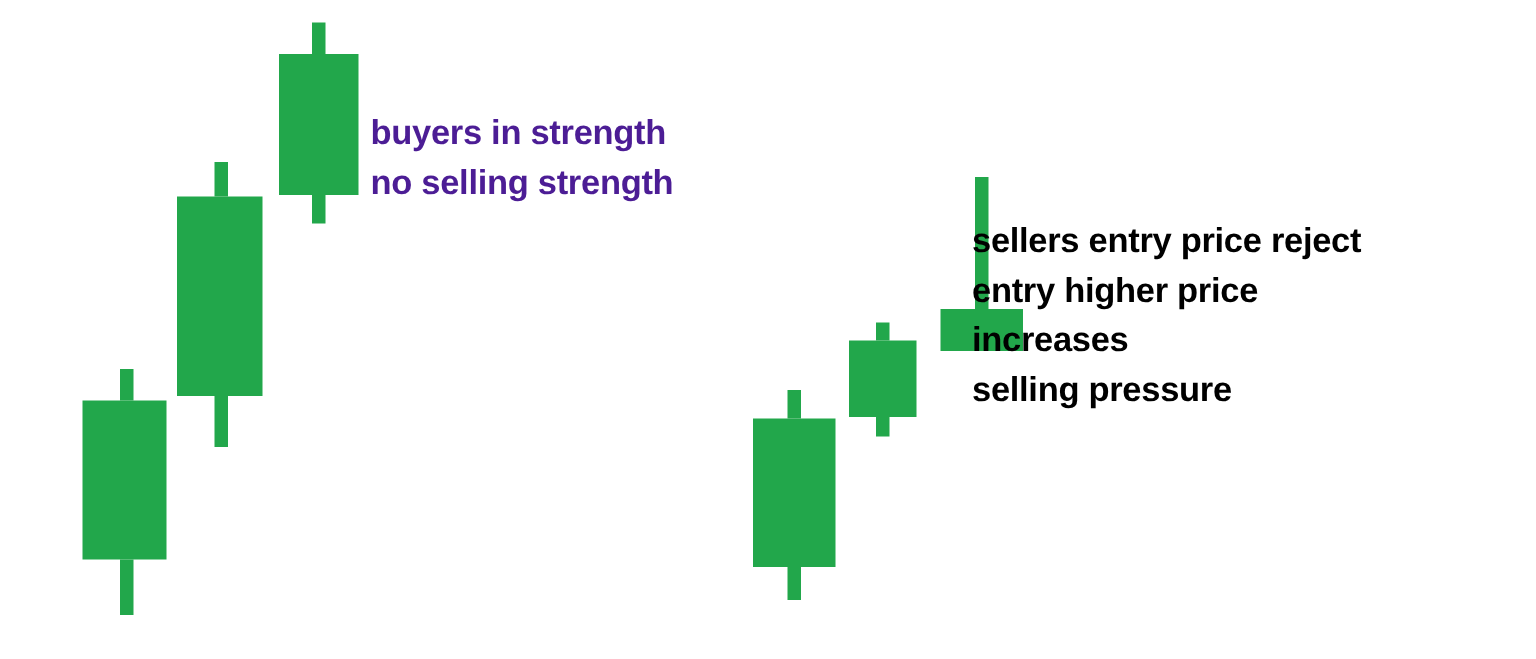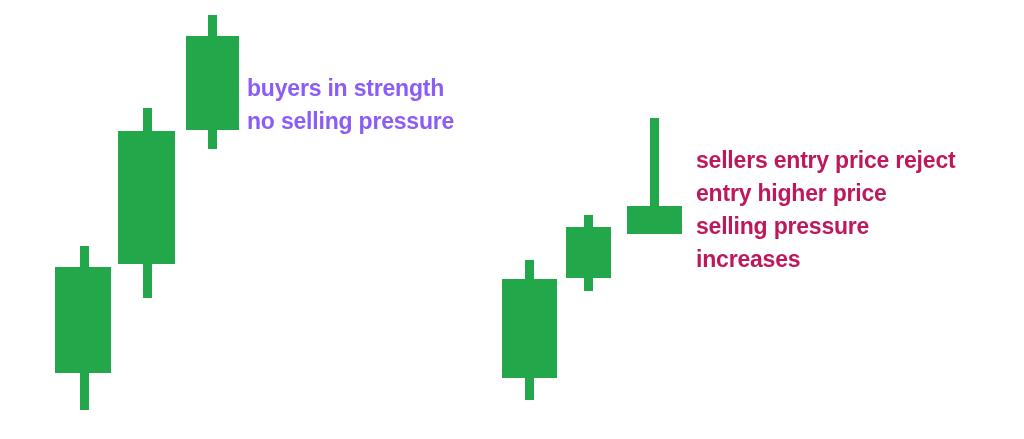--- a/index.html
+++ b/index.html
@@ -82,25 +82,25 @@
       <div class="candle-wick" style="left:584px; top:278px; width:9px; height:13px;"></div>
     </div>
 
     <div class="candle" style="--candle-color: #22a74b;">
       <div class="candle-wick" style="left:650px; top:118px; width:9px; height:88px;"></div>
       <div class="candle-body" style="left:627px; top:206px; width:55px; height:28px;"></div>
     </div>
 
   </div>
 
-  <div class="annotation" style="left: 247px; top: 72px; color: #8b5cf6;">
+  <div class="annotation" style="left: 247px; top: 72px; color: #4c1d95;">
     <span class="annotation-line">buyers in strength</span>
-    <span class="annotation-line">no selling pressure</span>
+    <span class="annotation-line">no selling strength</span>
   </div>
 
-  <div class="annotation" style="left: 696px; top: 144px; color: #be185d;">
+  <div class="annotation" style="left: 648px; top: 144px; color: #000000;">
     <span class="annotation-line">sellers entry price reject</span>
     <span class="annotation-line">entry higher price</span>
+    <span class="annotation-line">increases</span>
     <span class="annotation-line">selling pressure</span>
-    <span class="annotation-line">increases</span>
   </div>
 
 </div>
 
 </body></html>

